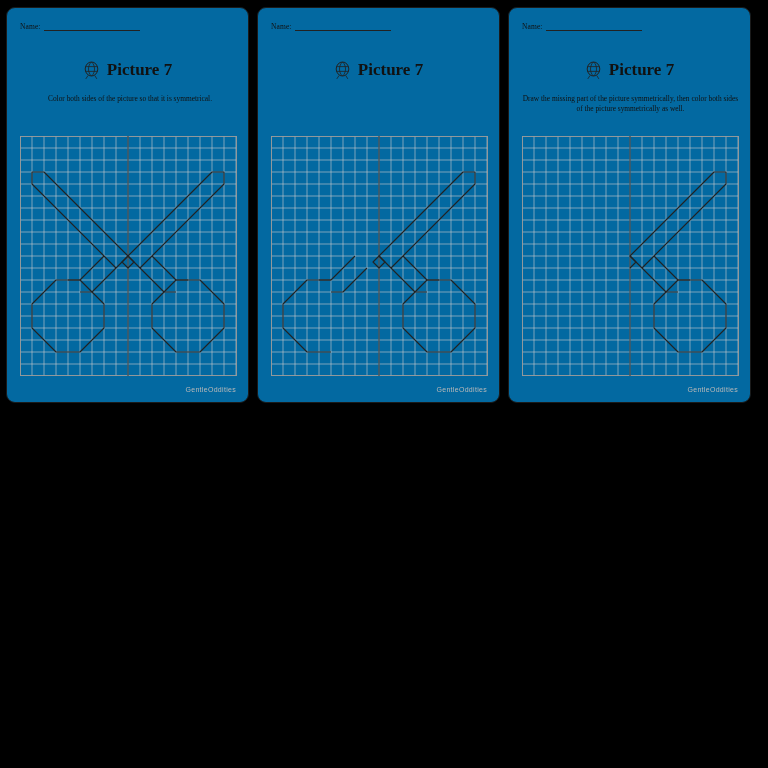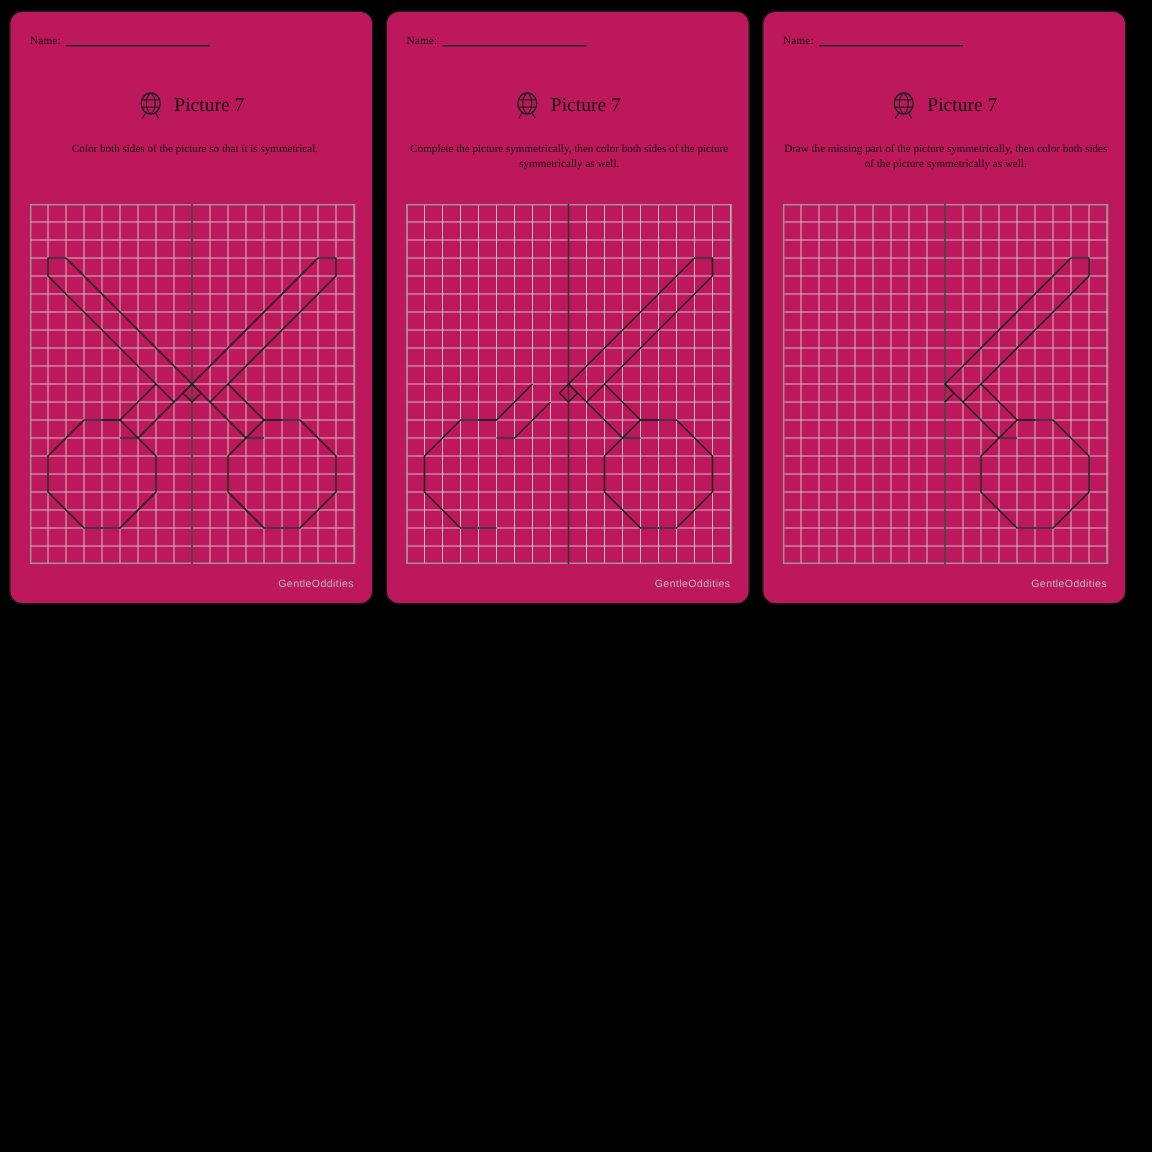--- a/index.html
+++ b/index.html
@@ -22,21 +22,21 @@
     top: 7px;
     left: 6px;
     display: flex;
     flex-direction: row;
     gap: 8px;
   }
   .card {
     position: relative;
     width: 243px;
     height: 396px;
-    background: #be185d;
+    background: #0369a1;
     border: 1.2px solid #1a1a1a;
     border-radius: 9px;
     box-sizing: border-box;
     overflow: hidden;
   }
   .name-row {
     position: absolute;
     top: 14px;
     left: 13px;
     font-size: 7.5px;
@@ -56,23 +56,24 @@
     position: absolute;
     top: 52px;
     left: 0;
     width: 100%;
     display: flex;
     align-items: center;
     justify-content: center;
     gap: 7px;
   }
   .title-text {
-    font-size: 13px;
+    font-size: 17px;
     color: #111111;
     font-family: "Liberation Serif", serif;
+    font-weight: bold;
   }
   .globe { display:block; }
   .instructions {
     position: absolute;
     top: 86px;
     left: 11px;
     width: 221px;
     text-align: center;
     font-size: 7.4px;
     line-height: 1.35;
@@ -200,21 +201,20 @@
           <svg class="globe" width="17" height="20" viewBox="0 0 17 20">
             <ellipse cx="8.5" cy="9" rx="6.3" ry="7" fill="none" stroke="#222" stroke-width="1"></ellipse>
             <path d="M8.5 2 C4.5 5, 4.5 13, 8.5 16" fill="none" stroke="#222" stroke-width=".8"></path>
             <path d="M8.5 2 C12.5 5, 12.5 13, 8.5 16" fill="none" stroke="#222" stroke-width=".8"></path>
             <path d="M2.4 6.6 h12.2 M2.4 11.4 h12.2" stroke="#222" stroke-width=".8" fill="none"></path>
             <path d="M5 15.5 l-2.2 3.4 M11.8 15.5 l2 3.4" stroke="#222" stroke-width=".8" fill="none"></path>
           </svg>
         </span>
         <span class="title-text">Picture 7</span>
       </div>
-      <div class="instructions">Complete the picture symmetrically, then color both sides of the picture symmetrically as well.</div>
       <div class="grid-wrap">
         <svg class="grid-svg" width="217" height="240" viewBox="0 0 217 240">
           <g stroke="#cfcfcf" stroke-width="0.6">
             <line x1="0" y1="0" x2="217" y2="0"></line>
               <line x1="0" y1="12" x2="217" y2="12"></line>
             <line x1="0" y1="24" x2="217" y2="24"></line>
               <line x1="0" y1="36" x2="217" y2="36"></line>
             <line x1="0" y1="48" x2="217" y2="48"></line>
               <line x1="0" y1="60" x2="217" y2="60"></line>
             <line x1="0" y1="72" x2="217" y2="72"></line>

